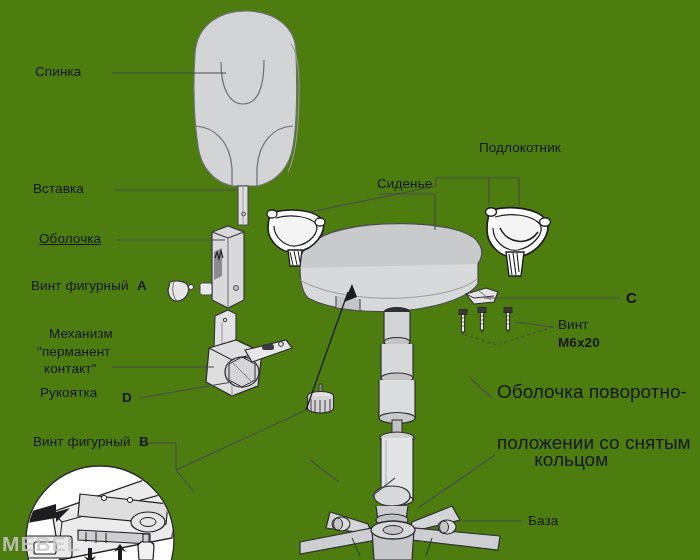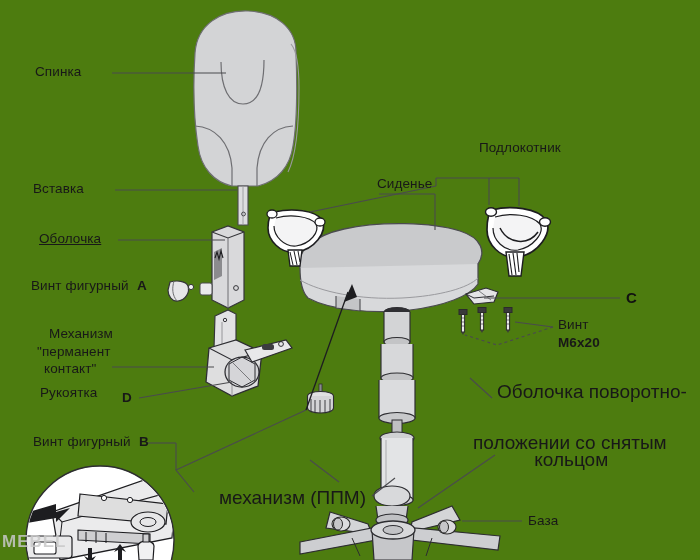--- a/index.html
+++ b/index.html
@@ -4,21 +4,21 @@
 <style>
   html,body{margin:0;padding:0;background:#ffffff;}
   body{width:700px;height:560px;overflow:hidden;
        font-family:"Liberation Sans","DejaVu Sans",sans-serif;color:#1a1a1a;}
   #stage{position:relative;width:700px;height:560px;background:#4d7c0f;}
   svg.layer{position:absolute;left:0;top:0;width:700px;height:560px;}
   .lbl{position:absolute;font-size:13.5px;line-height:16.5px;color:#181818;
        white-space:pre;letter-spacing:0.1px;}
   .lbl.b{font-weight:bold;}
   .bigc{position:absolute;font-size:15px;font-weight:bold;color:#111;}
-  .wm{position:absolute;font-size:17px;font-weight:bold;color:#c9c9c9;
+  .wm{position:absolute;font-size:21px;font-weight:bold;color:#c9c9c9;
       letter-spacing:1px;opacity:.85;}
   .blk{position:absolute;font-size:19px;line-height:17.5px;color:#181818;white-space:pre;}
 </style>
 </head>
 <body>
 
 <div id="stage">
 
   <svg class="layer" viewBox="0 0 700 560">
     <defs>
@@ -265,21 +265,20 @@
 
   <div class="lbl" style="left:438px; top:140px;margin-left:41px;">Подлокотник</div>
   <div class="lbl" style="left:377px; top:176px;">Сиденье</div>
 
   <div class="bigc" style="left:626px;top:289px;">C</div>
 
   <div class="lbl" style="left:558px; top:317px;">Винт</div>
   <div class="lbl" style="left:558px; top:335px;font-weight:bold;">M6x20</div>
 
   <div class="blk" style="left:497px; top:383px;">Оболочка поворотно-</div>
-  <div class="blk" style="left:473px; top:434px;">положении со снятым</div>
+  <div class="blk" style="left:497px; top:434px;">положении со снятым</div>
   <div class="blk" style="left:497px; top:451px;margin-left:32px;"> кольцом</div>
 
-  <div class="blk" style="left:219px; top:489px;">механизм (ППМ)</div>
 
   <div class="lbl" style="left:528px; top:513px;">База</div>
 
   <div class="wm" style="left:2px;   top:532px;">MEBEL</div>
 </div>
 
 </body></html>

